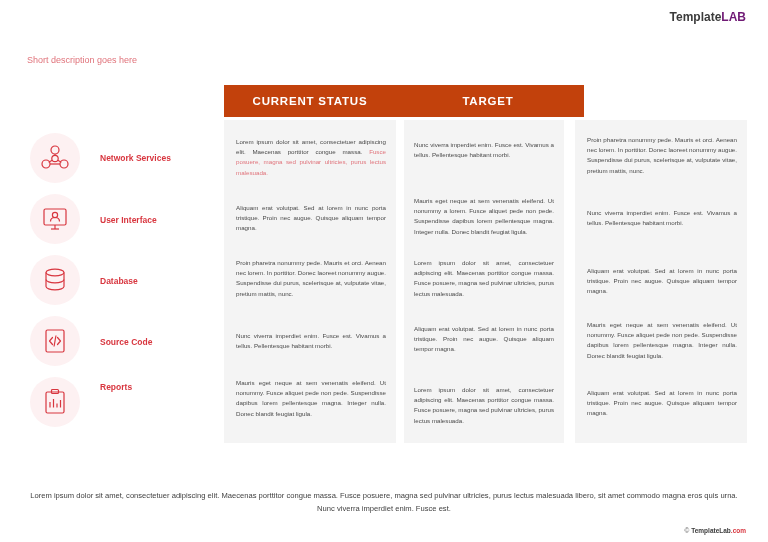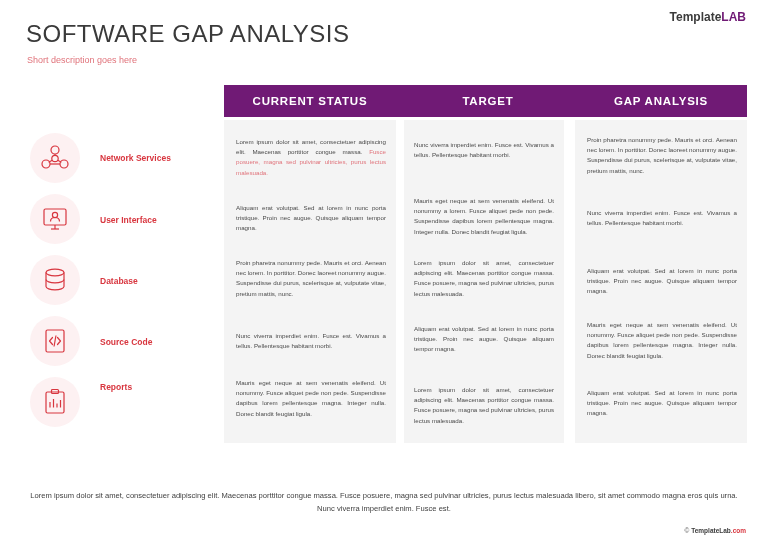--- a/index.html
+++ b/index.html
@@ -41,21 +41,21 @@
     left: 27px; top: 55px;
     font-size: 9px;
     color: #e0737b;
   }
 
   
   .col-head {
     position: absolute;
     top: 85px;
     height: 32px;
-    background: #701a75;
+    background: #c2410c;
     color: #ffffff;
     font-size: 11.5px;
     font-weight: bold;
     letter-spacing: 0.8px;
     display: flex;
     align-items: center;
     justify-content: center;
   }
   .col-head.c1 { left: 224px; width: 172px; }
   .col-head.c2 { left: 392px; width: 192px; }
@@ -142,26 +142,24 @@
 </style>
 </head>
 <body>
 
 <div class="page">
 
   <div class="brand">
     <span>Template</span><span class="lab">LAB</span>
   </div>
 
-  <div class="title">SOFTWARE GAP ANALYSIS</div>
   <div class="subtitle">Short description goes here</div>
 
   <div class="col-head c1">CURRENT STATUS</div>
   <div class="col-head c2">TARGET</div>
-  <div class="col-head c3">GAP ANALYSIS</div>
 
   <div class="col-body c1"></div>
   <div class="col-body c2"></div>
   <div class="col-body c3"></div>
 
   <div class="icon-wrap" style="top:133px;">
     <svg width="30" height="30" viewBox="0 0 30 30" fill="none" stroke="#d8363f" stroke-width="1.2">
       <circle cx="15" cy="7" r="4"></circle>
         <circle cx="6" cy="21" r="4"></circle>
         <circle cx="24" cy="21" r="4"></circle>

